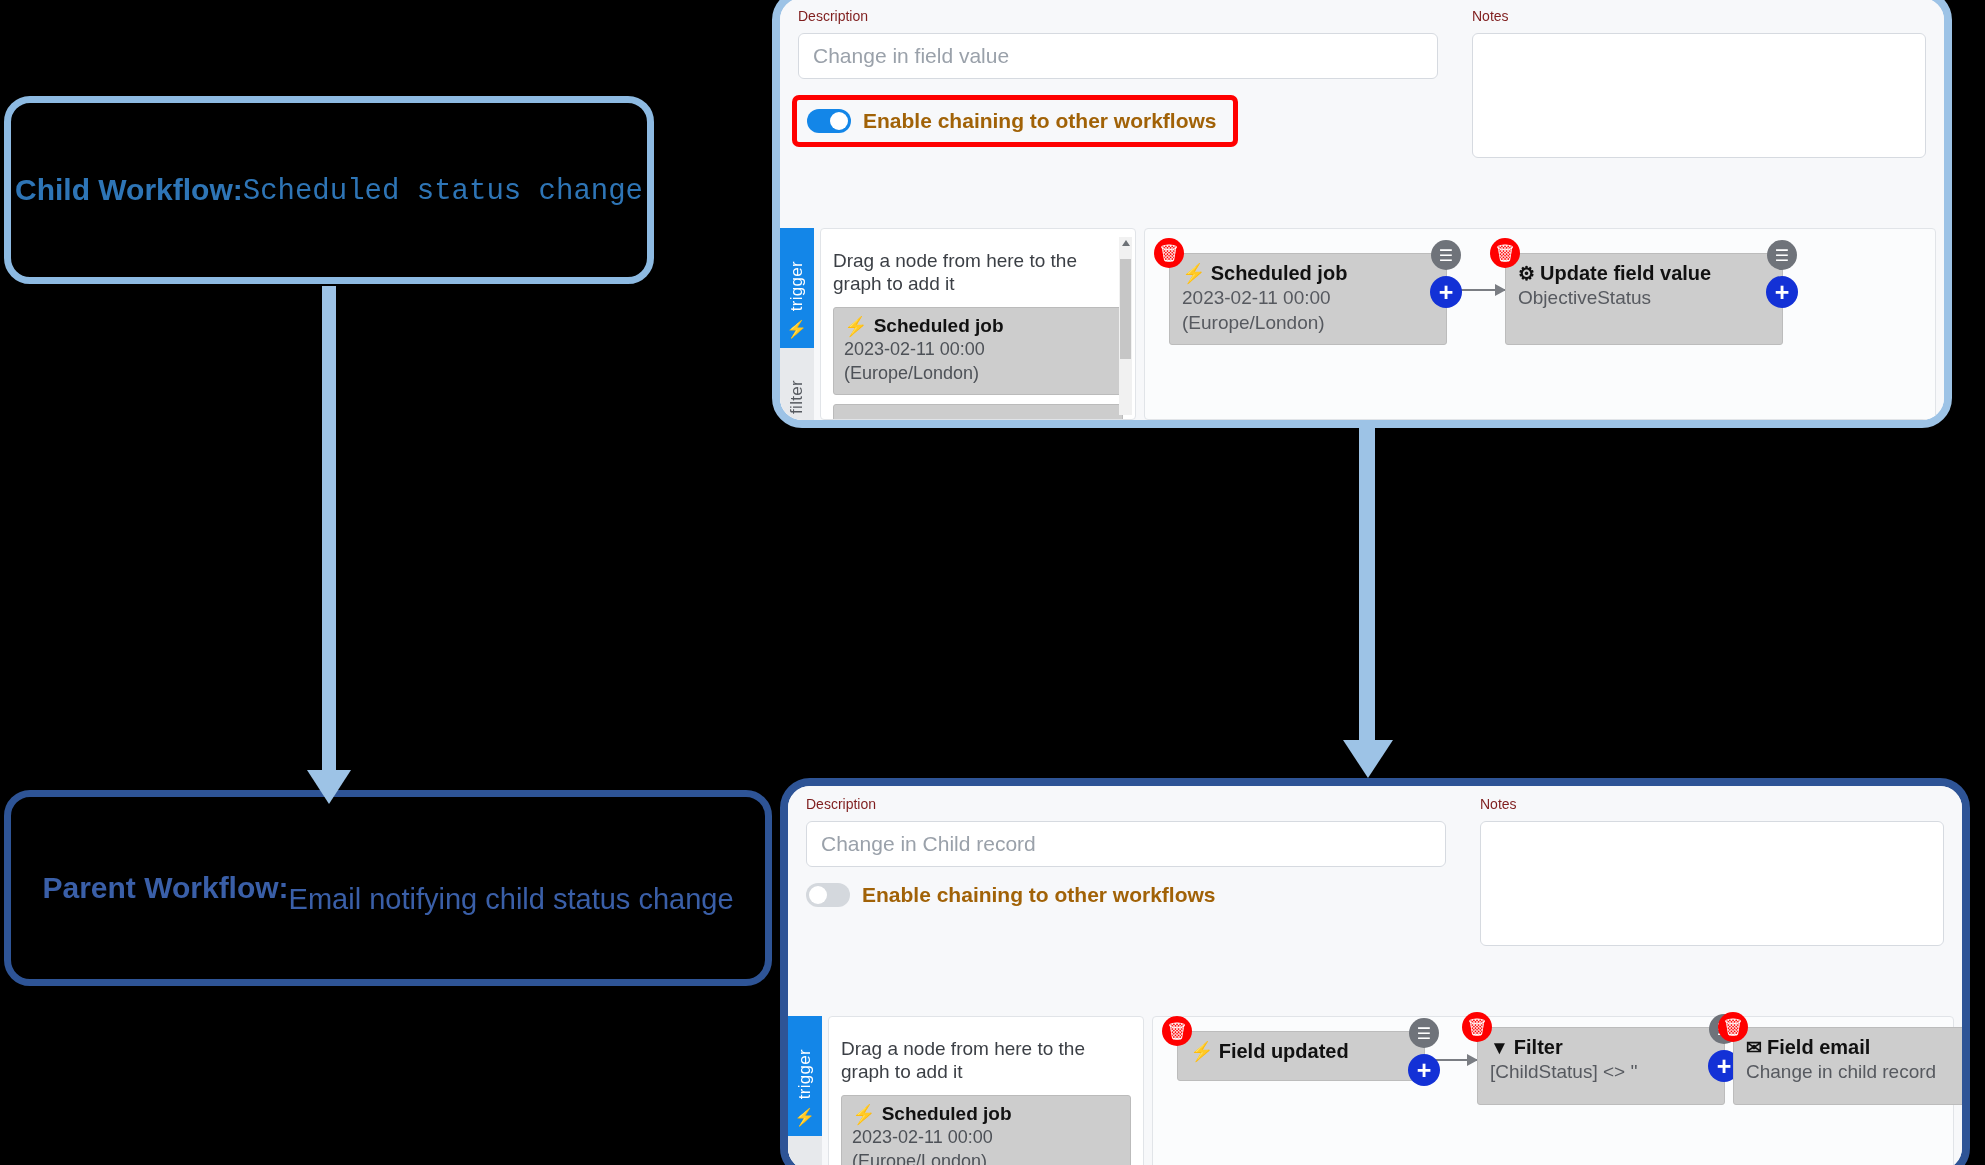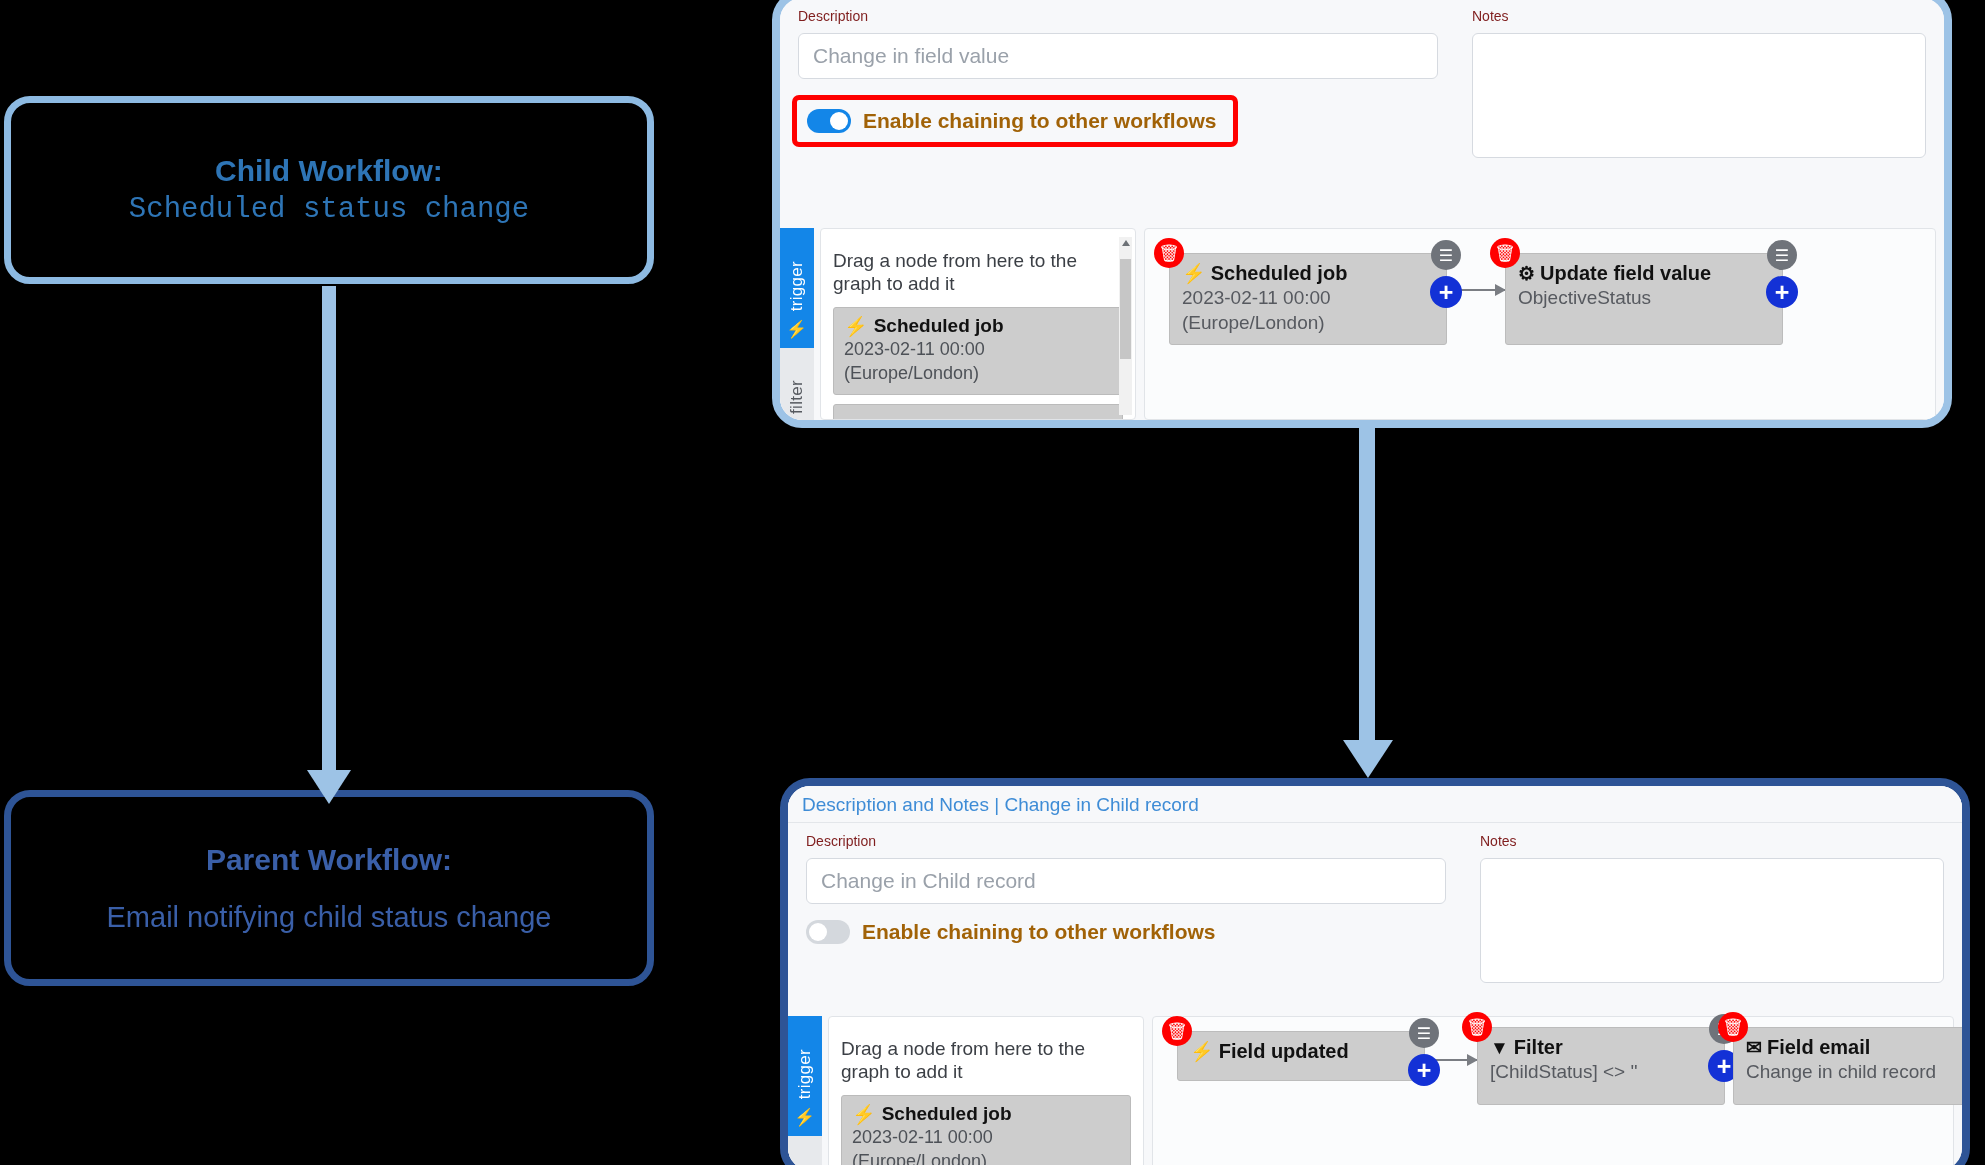--- a/index.html
+++ b/index.html
@@ -5,31 +5,31 @@
   html,body{margin:0;padding:0;background:#000;}
   body{
     width:1985px;height:1165px;position:relative;overflow:hidden;
     font-family:"Liberation Sans", sans-serif;
   }
   .stage{position:absolute;inset:0;}
 
   
   .flowbox{
     position:absolute;box-sizing:border-box;background:#000;
-    border-radius:26px;display:flex;flex-direction:column;
+    border-radius:26px;display:flex;flex-direction:row;
     align-items:center;justify-content:center;text-align:center;
   }
   .flowbox .title{font-weight:bold;line-height:1.18;}
   .flowbox .sub{line-height:1.18;}
 
   #child-box{left:4px;top:96px;width:650px;height:188px;border:7px solid #8DBAE2;}
   #child-box .title{color:#2E75B6;font-size:30px;}
   #child-box .sub{color:#2E75B6;font-size:29px;margin-top:5px;font-family:Liberation Mono, monospace;}
 
-  #parent-box{left:4px;top:790px;width:650px;height:196px;border:7px solid #2E5496;}
+  #parent-box{left:4px;top:790px;width:768px;height:196px;border:7px solid #2E5496;}
   #parent-box .title{color:#3A5FA8;font-size:30px;}
   #parent-box .sub{color:#3A5FA8;font-size:29px;margin-top:22px;}
 
   
   .arrow-shaft{position:absolute;background:#9DC3E6;}
   .arrow-head{position:absolute;width:0;height:0;
     border-left:22px solid transparent;border-right:22px solid transparent;
     border-top:34px solid #9DC3E6;}
 
   #arrow1-shaft{left:322px;top:286px;width:14px;height:500px;}
@@ -256,21 +256,20 @@
           </div>
         </div>
 
       </div>
     </div>
   </div>
 
   <div class="panel" id="panel-bottom">
     <div class="panel-inner">
 
-      <div class="panel-header">Description and Notes | Change in Child record</div>
 
       <div class="form-area">
         <div class="col-desc">
           <div class="field-label">Description</div>
           <div class="text-input">Change in Child record</div>
 
           <div class="toggle-row">
             <div class="switch off">
               <div class="knob"></div>
             </div>

